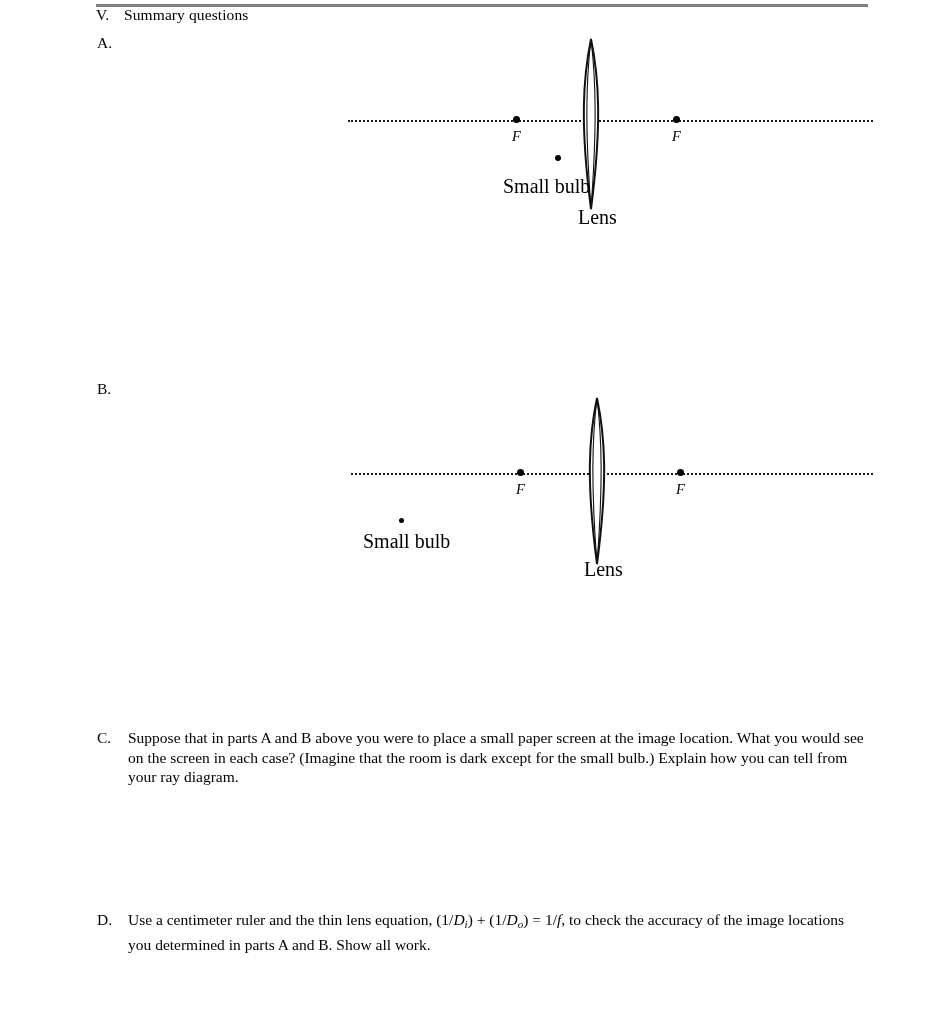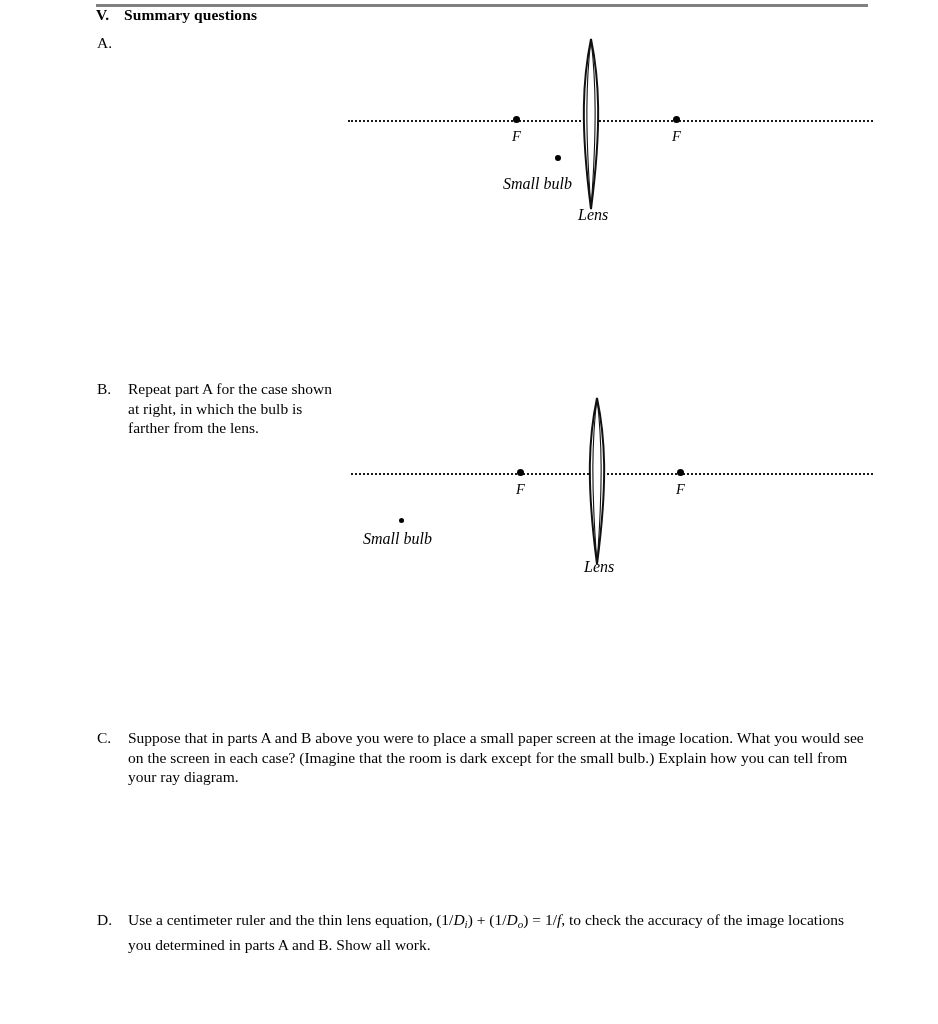--- a/index.html
+++ b/index.html
@@ -25,21 +25,21 @@
     height: 3px;
     background: #808080;
   }
 
   
   .section-heading {
     position: absolute;
     left: 96px;
     top: 6px;
     font-size: 15.5px;
-    font-weight: bold;
+    font-weight: normal;
     letter-spacing: 0.1px;
   }
   .section-heading .numeral {
     display: inline-block;
     width: 28px;
   }
 
   .qitem {
     position: absolute;
     font-size: 15.5px;
@@ -90,23 +90,22 @@
   }
 
   .focal-label {
     position: absolute;
     font-size: 14.5px;
     font-style: italic;
   }
 
   .bulb-label, .lens-label {
     position: absolute;
-    font-size: 16px;
+    font-size: 20px;
     white-space: nowrap;
-    font-style: italic;
   }
 
   .lens-svg {
     position: absolute;
   }
 </style>
 </head>
 <body>
 
 <div class="top-rule"></div>
@@ -114,21 +113,20 @@
 <div class="section-heading">
   <span class="numeral">V.</span><span>Summary questions</span>
 </div>
 
 <div class="qitem" id="item-a">
   <span class="letter">A.</span>
 </div>
 
 <div class="qitem" id="item-b">
   <span class="letter">B.</span>
-  <span class="qtext">Repeat part A for the case shown at right, in which the bulb is farther from the lens.</span>
 </div>
 
 <div class="qitem" id="item-c">
   <span class="letter">C.</span>
   <span class="qtext">Suppose that in parts A and B above you were to place a small paper screen at the image location. What you would see on the screen in each case? (Imagine that the room is dark except for the small bulb.) Explain how you can tell from your ray diagram.</span>
 </div>
 
 <div class="qitem" id="item-d">
   <span class="letter">D.</span>
   <span class="qtext"><span>Use a centimeter ruler and the thin lens equation, </span><span><span>(1/</span><span class="it">D</span><span class="sub">i</span><span>) + (1/</span><span class="it">D</span><span class="sub">o</span><span>) = 1/</span><span class="it">f</span></span><span>, to check the accuracy of the image locations you determined in parts A and B. Show all work.</span></span>

